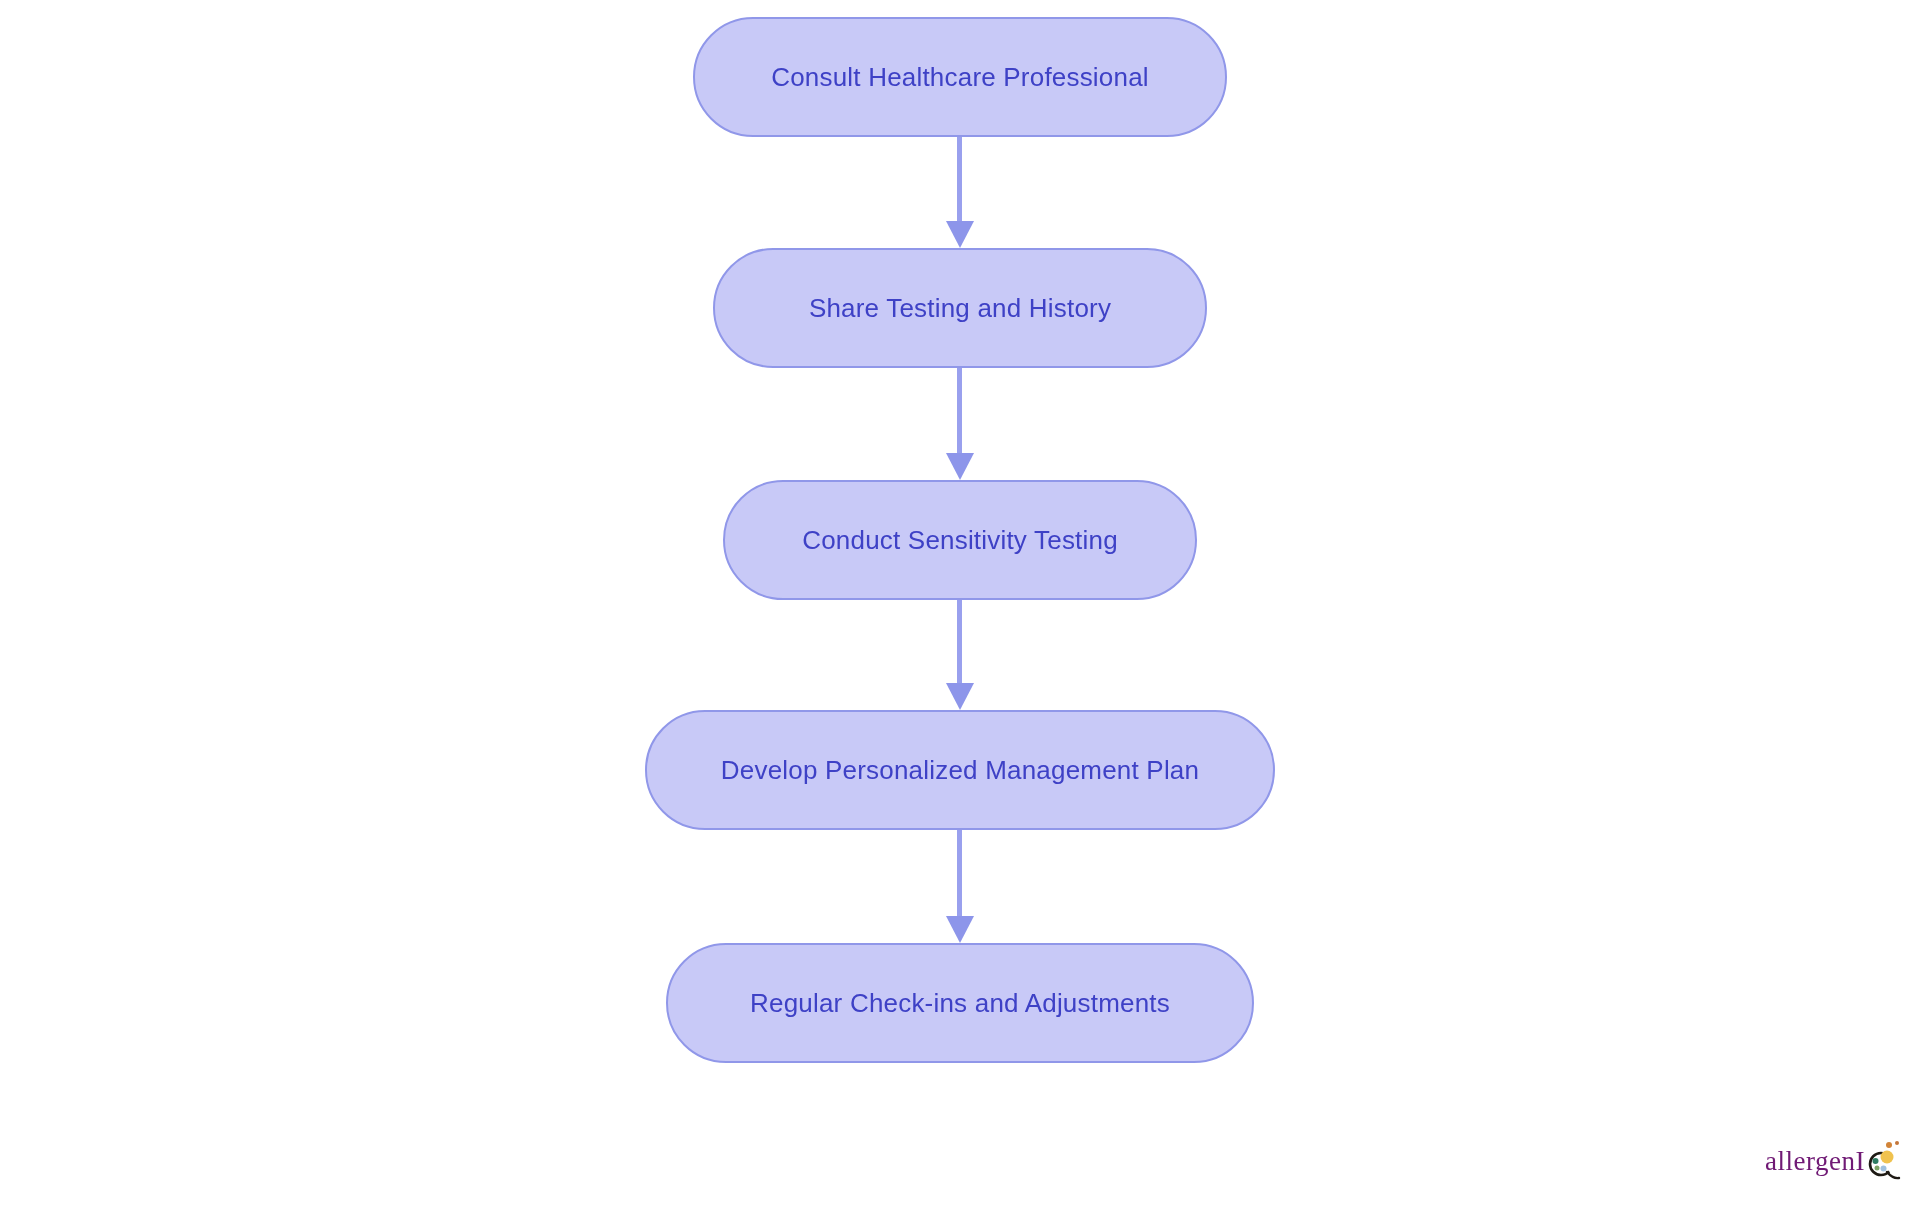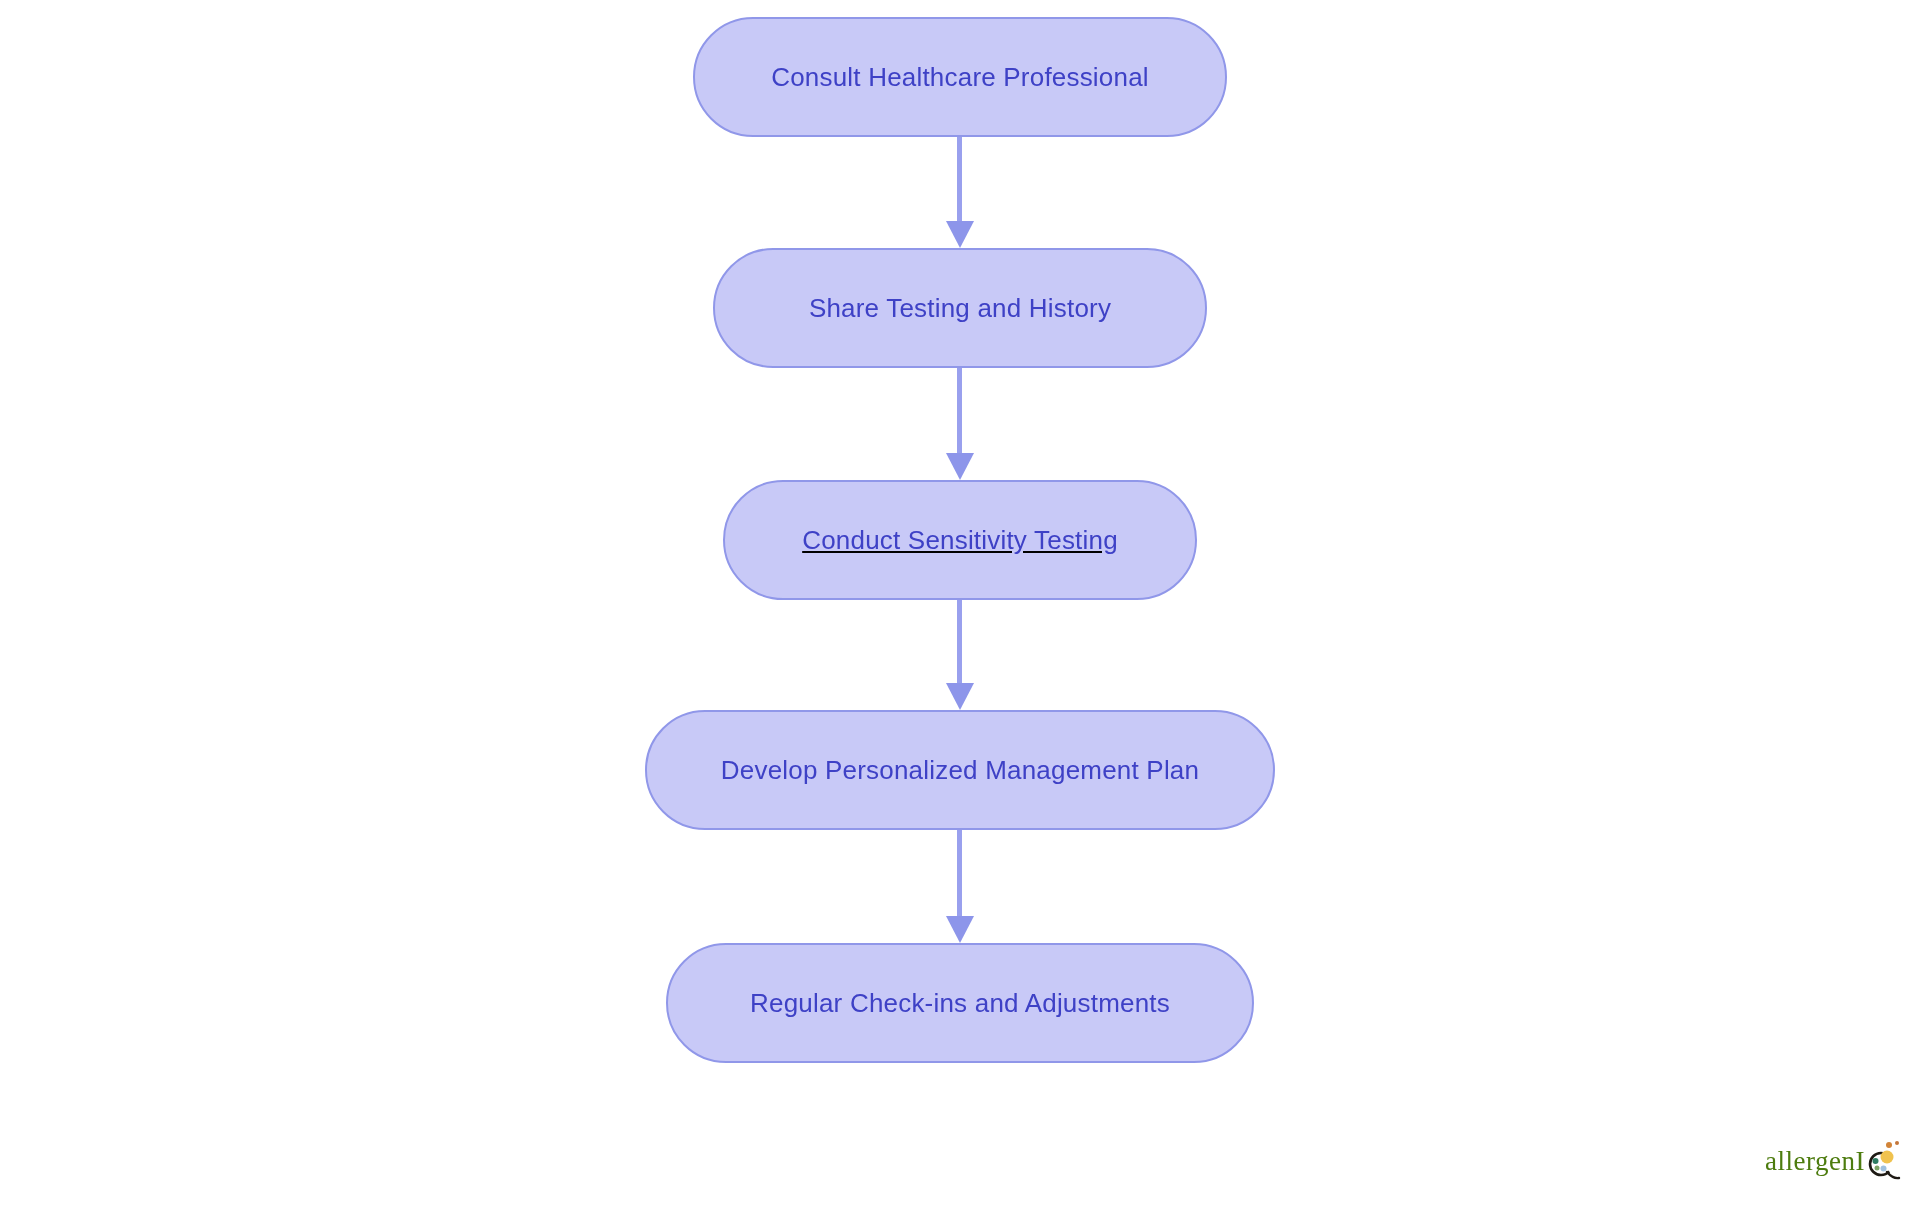--- a/index.html
+++ b/index.html
@@ -29,21 +29,21 @@
   }
   .node-label {
     color: #3e41c6;
     font-size: 26px;
     font-weight: 400;
     letter-spacing: 0.2px;
     white-space: nowrap;
   }
   .node-1 { left: 693px; top: 17px;  width: 534px; }
   .node-2 { left: 713px; top: 248px; width: 494px; }
-  .node-3 { left: 723px; top: 480px; width: 474px; text-decoration: underline; }
+  .node-3 { left: 723px; top: 480px; width: 474px; }
   .node-4 { left: 645px; top: 710px; width: 630px; }
   .node-5 { left: 666px; top: 943px; width: 588px; }
 
   .arrow-stem {
     position: absolute;
     left: 957px;
     width: 5px;
     background: #99a0ee;
   }
   .stem-1 { top: 137px; height: 89px; }
@@ -65,21 +65,21 @@
   .head-3 { top: 683px; }
   .head-4 { top: 916px; }
 
   .logo {
     position: absolute;
     left: 1765px;
     top: 1138px;
     display: flex;
     align-items: flex-end;
     font-family: "Liberation Serif", serif;
-    color: #4d7c0f;
+    color: #701a75;
   }
   .logo-text {
     font-size: 27px;
     line-height: 1;
     letter-spacing: 0.5px;
   }
   .logo-q {
     display: block;
     margin-left: 1px;
     margin-bottom: -7px;

